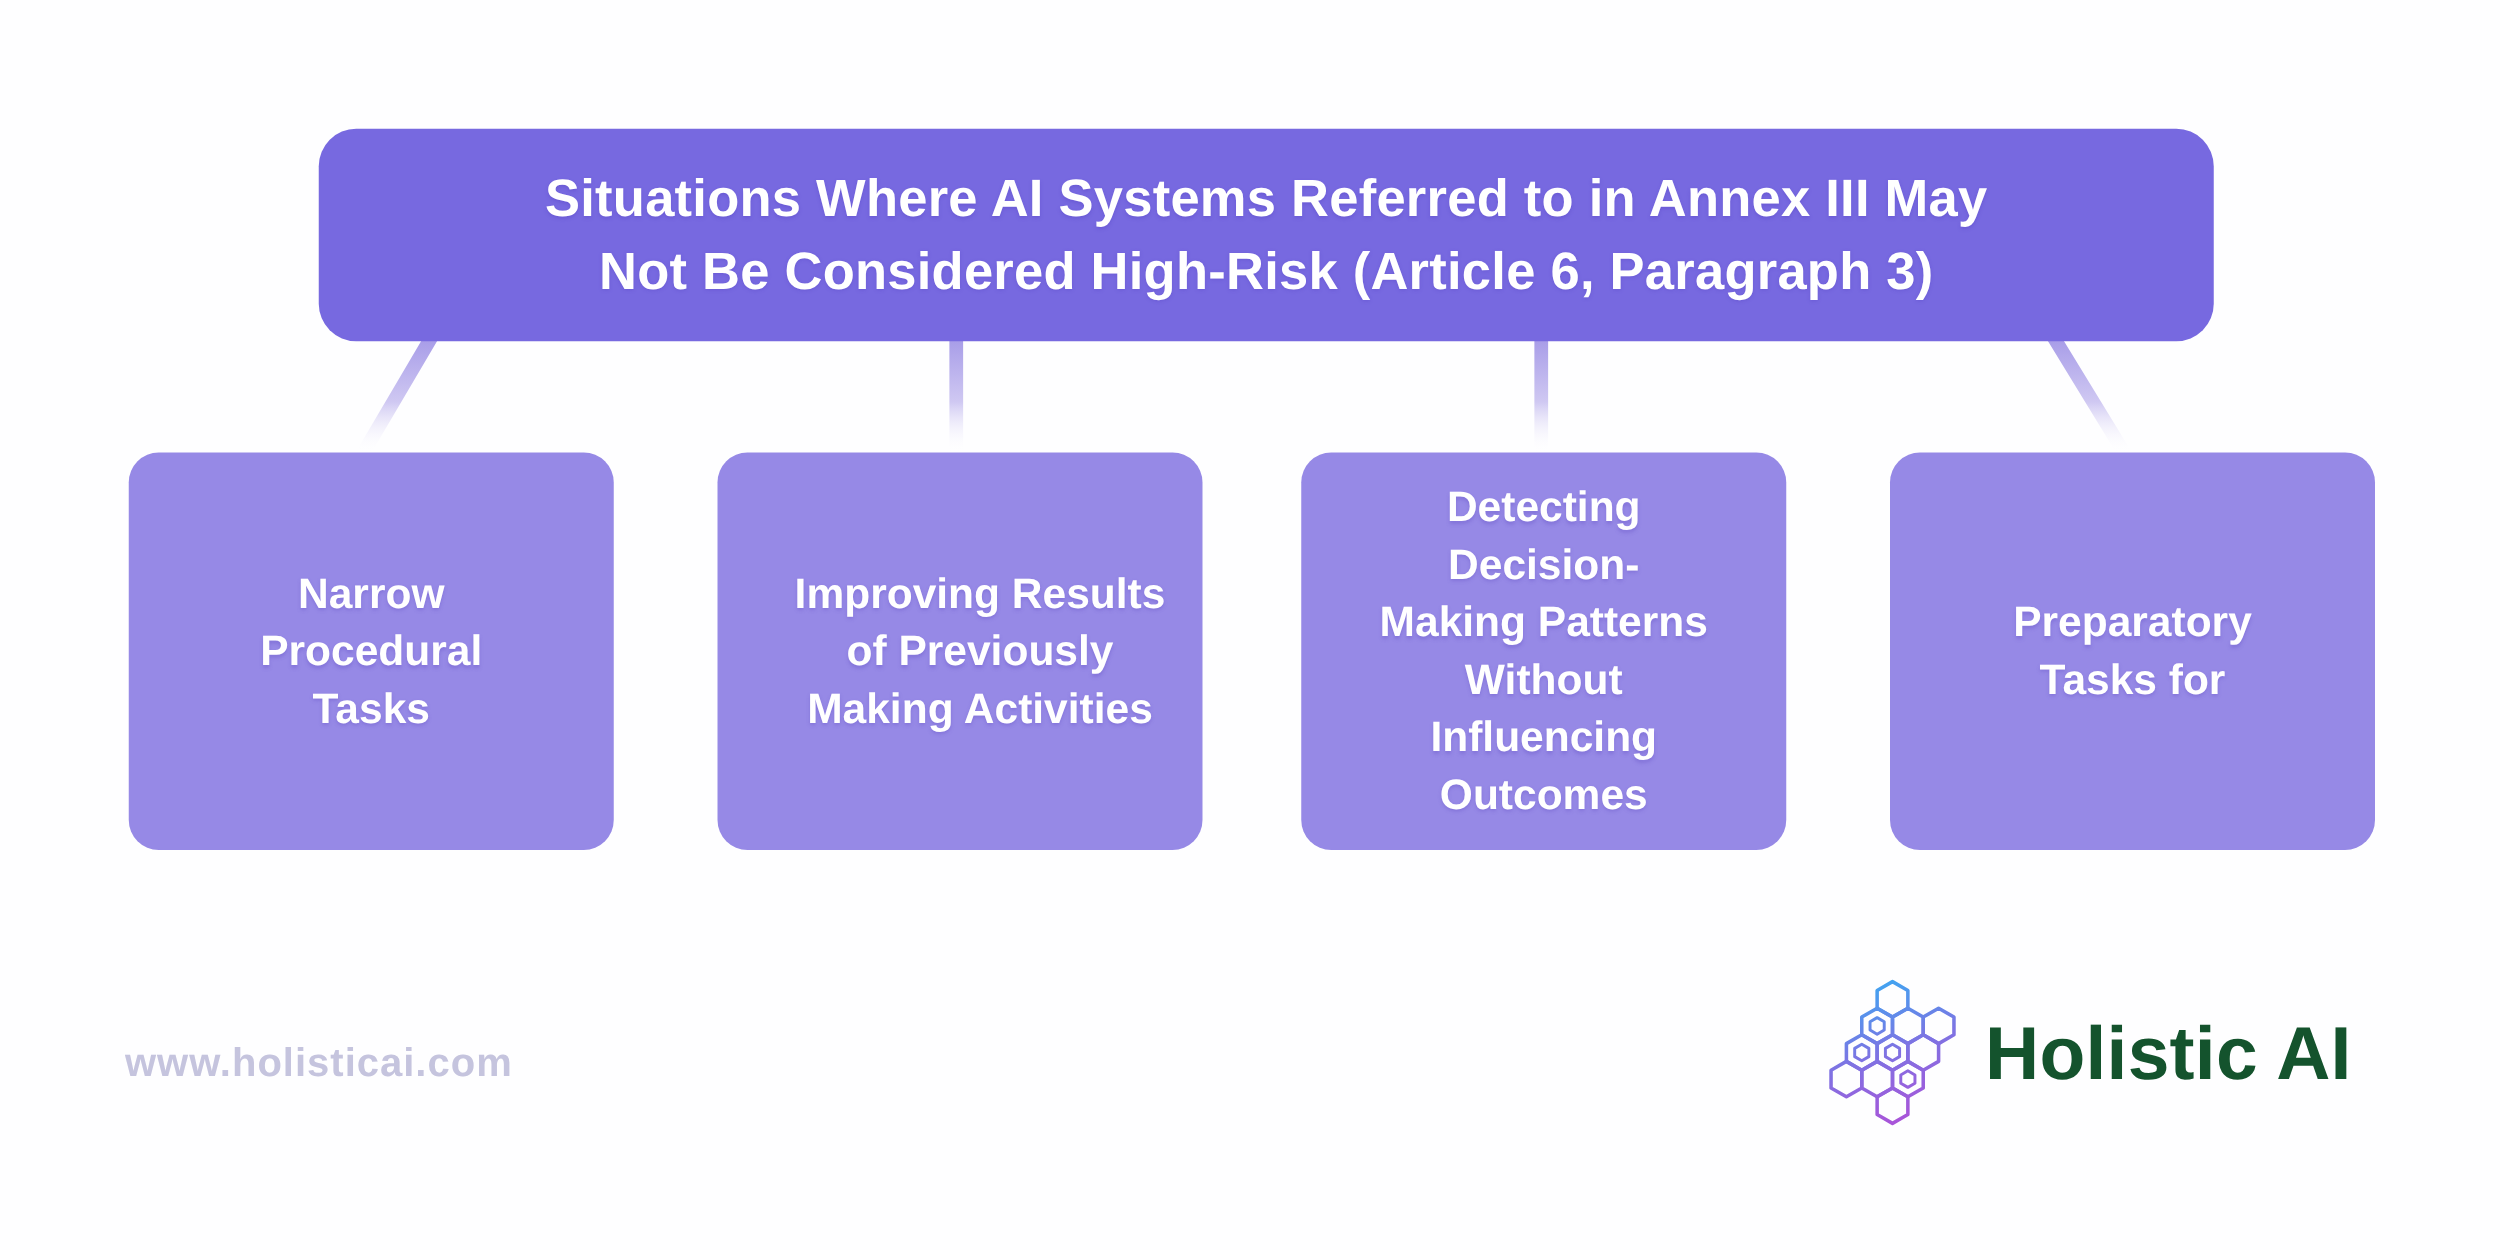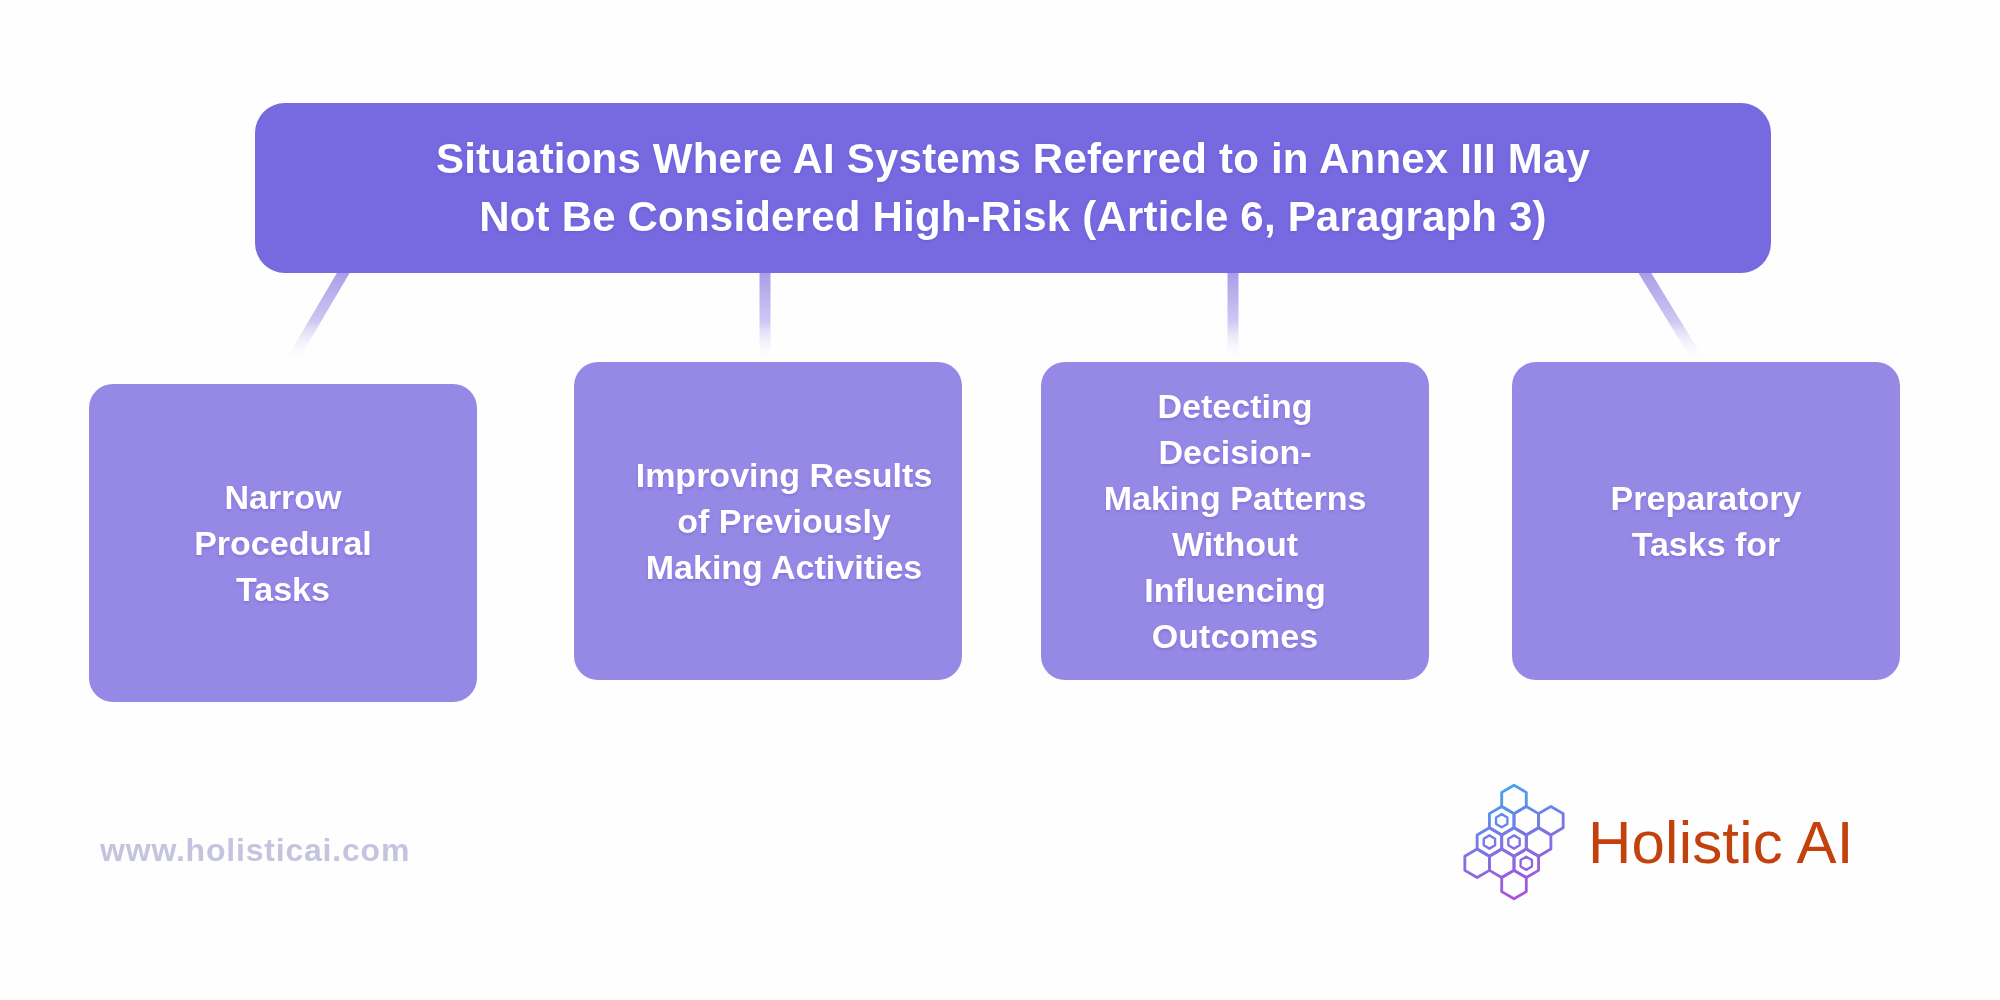--- a/index.html
+++ b/index.html
@@ -56,21 +56,21 @@
     top: 362px;
     width: 388px; height: 318px;
     background: #9689e6;
     border-radius: 24px;
     display: flex;
     flex-direction: column;
     align-items: center;
     justify-content: center;
     z-index: 2;
   }
-  .cat-box-1 { left: 89px; margin-top: 22px; }
+  .cat-box-1 { left: 103px; }
   .cat-box-2 { left: 574px; padding-left: 32px; }
   .cat-box-3 { left: 1041px; }
   .cat-box-4 { left: 1512px; }
   .cat-box .line {
     display: block;
     color: #ffffff;
     font-size: 34px;
     font-weight: 700;
     line-height: 46px;
     text-align: center;
@@ -92,23 +92,23 @@
   .brand {
     position: absolute;
     left: 1462px; top: 782px;
     height: 120px;
     display: flex;
     align-items: center;
     gap: 22px;
   }
   .brand-mark { width: 104px; height: 118px; }
   .brand-name {
-    color: #c2410c;
+    color: #14532d;
     font-size: 60px;
-    font-weight: 400;
+    font-weight: 700;
     letter-spacing: 0.2px;
     white-space: nowrap;
   }
 </style>
 </head>
 <body>
 
 <div class="canvas">
 
   <div class="title-box">

